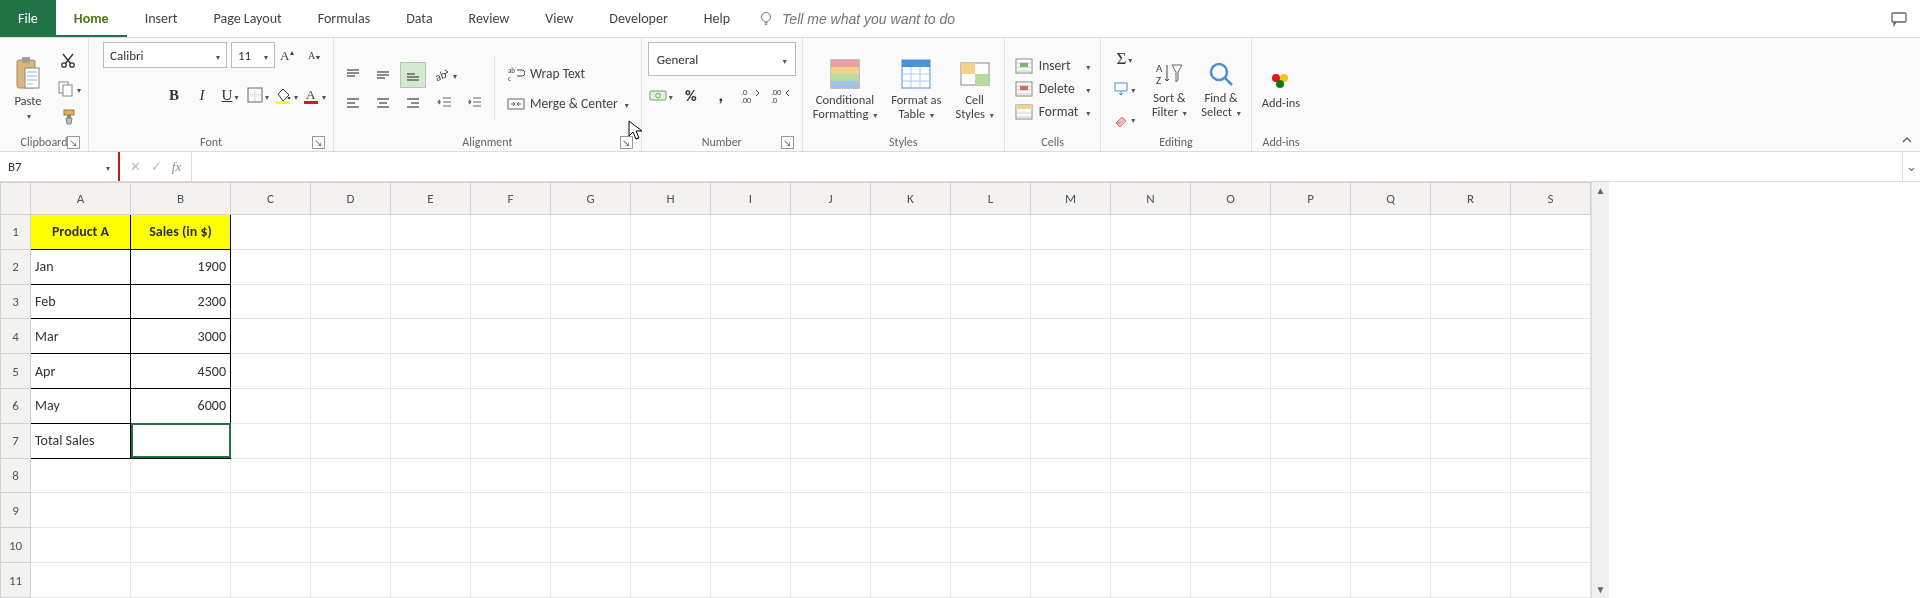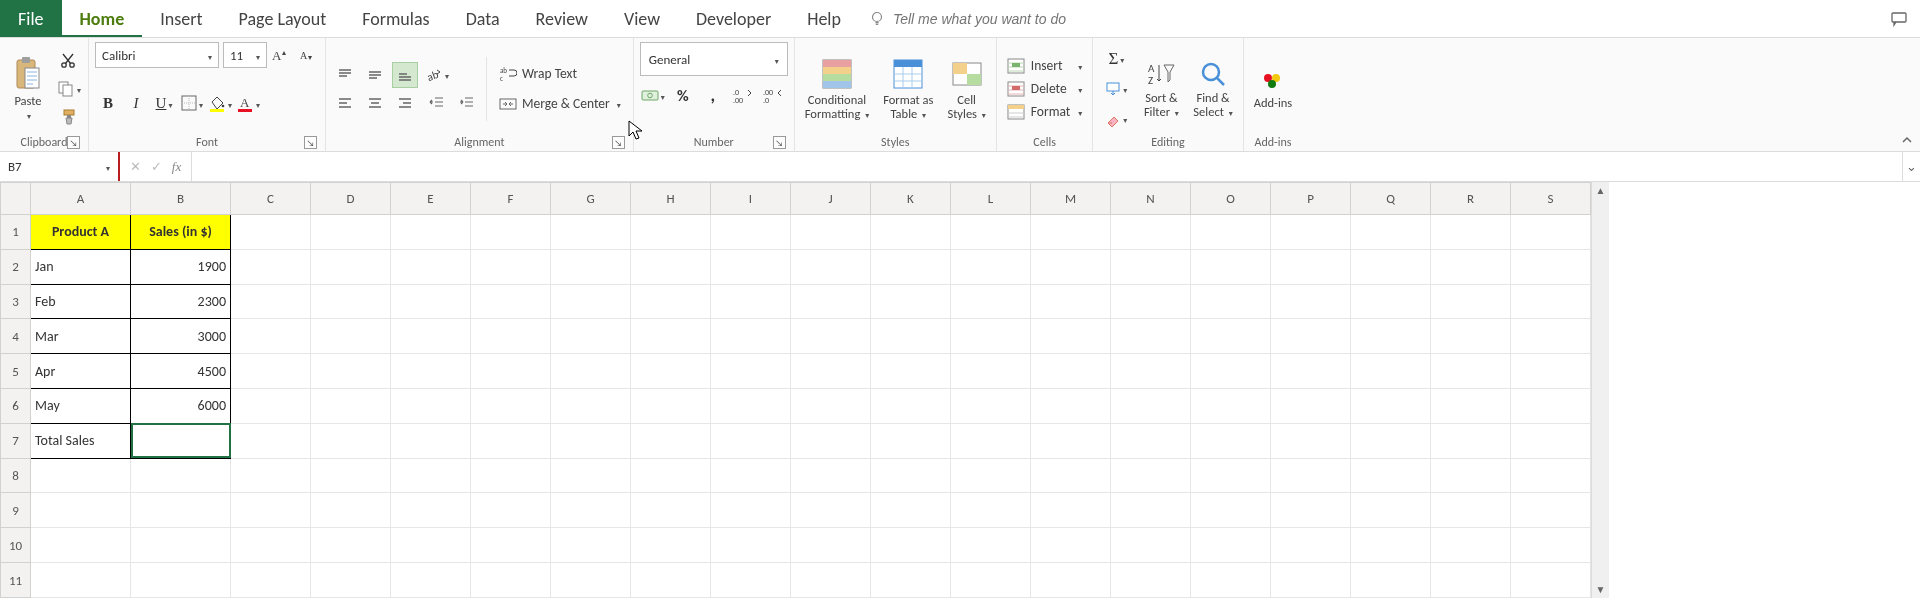--- a/index.html
+++ b/index.html
@@ -1,20 +1,20 @@
 <!DOCTYPE html>
 <html><head>
 <meta charset="utf-8">
 <style>
   * { box-sizing: border-box; margin: 0; padding: 0; }
   body { font-family: "Segoe UI", Calibri, Arial, sans-serif; font-size: 13px; color: #333; background: #fff; user-select: none; overflow: hidden; }
 
   
   .tabs-row { display: flex; align-items: stretch; height: 38px; border-bottom: 1px solid #dcdcdc; position: relative; }
-  .tab { display: flex; align-items: center; padding: 6px 18px; font-size: 18px; color: #444; cursor: pointer; }
+  .tab { display: flex; align-items: center; padding: 6px 18px; font-size: 14px; color: #444; cursor: pointer; }
   .tab.file { background: #217346; color: #fff; font-weight: 400; }
   .tab.active { color: #4d7c0f; box-shadow: inset 0 -2px 0 #217346; font-weight: 600; }
   .lightbulb { display: flex; align-items: center; padding: 0 10px; color: #777; }
   .lightbulb svg { margin-right: 8px; }
   .tellme-input { border: none; outline: none; font-size: 14px; color: #888; width: 240px; font-style: italic; background: transparent; }
   .tabs-right { position: absolute; right: 12px; top: 0; height: 100%; display: flex; align-items: center; }
 
   
   .ribbon { display: flex; height: 114px; border-bottom: 1px solid #dcdcdc; background: #fafafa; position: relative; }
   .ribbon-group { display: flex; flex-direction: column; justify-content: space-between; border-right: 1px solid #e4e4e4; padding: 4px 6px 0 6px; }
@@ -137,21 +137,21 @@
         </span>
       </div>
     </div>
     <div class="group-title-row">
       <span>Clipboard</span>
       <span class="group-launcher">↘</span>
     </div>
   </div>
 
   <div class="ribbon-group">
-    <div class="group-body" style="flex-direction:column; align-items:flex-start; gap:22px;">
+    <div class="group-body" style="flex-direction:column; align-items:flex-end; gap:14px;margin-left:8px;">
       <div style="display:flex; align-items:center;">
         <div class="font-name">
           <span>Calibri</span>
             <span class="dd-caret"></span>
         </div>
         <div class="font-size">
           <span>11</span>
             <span class="dd-caret"></span>
         </div>
         <span class="small-btn" title="Increase font">

